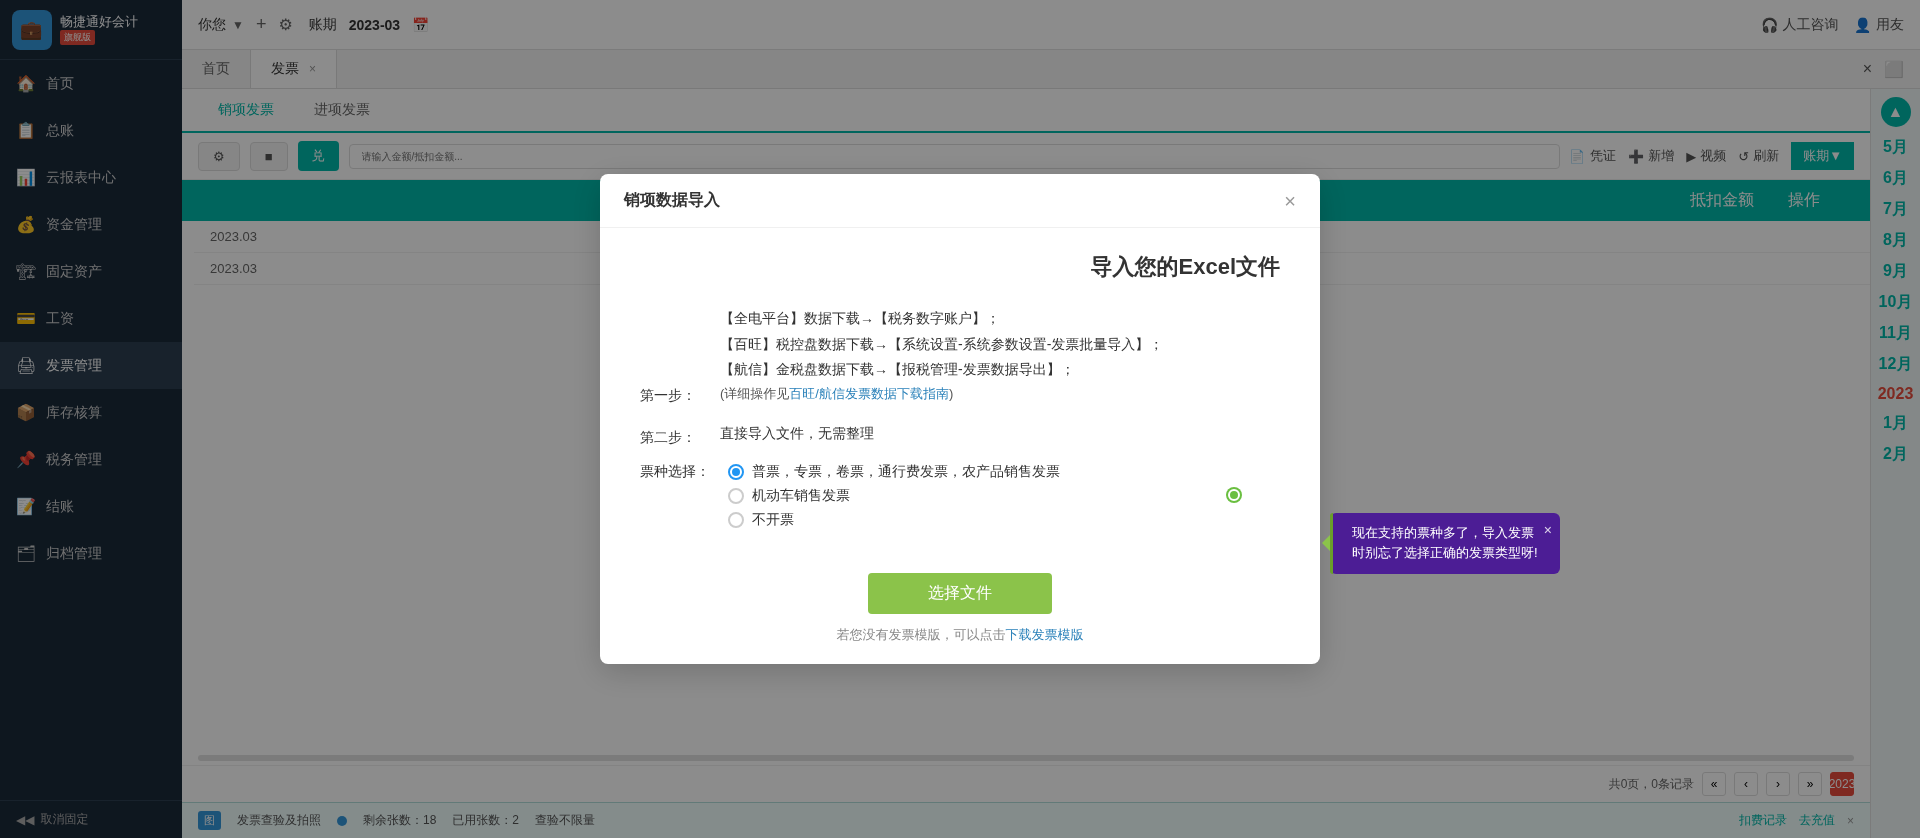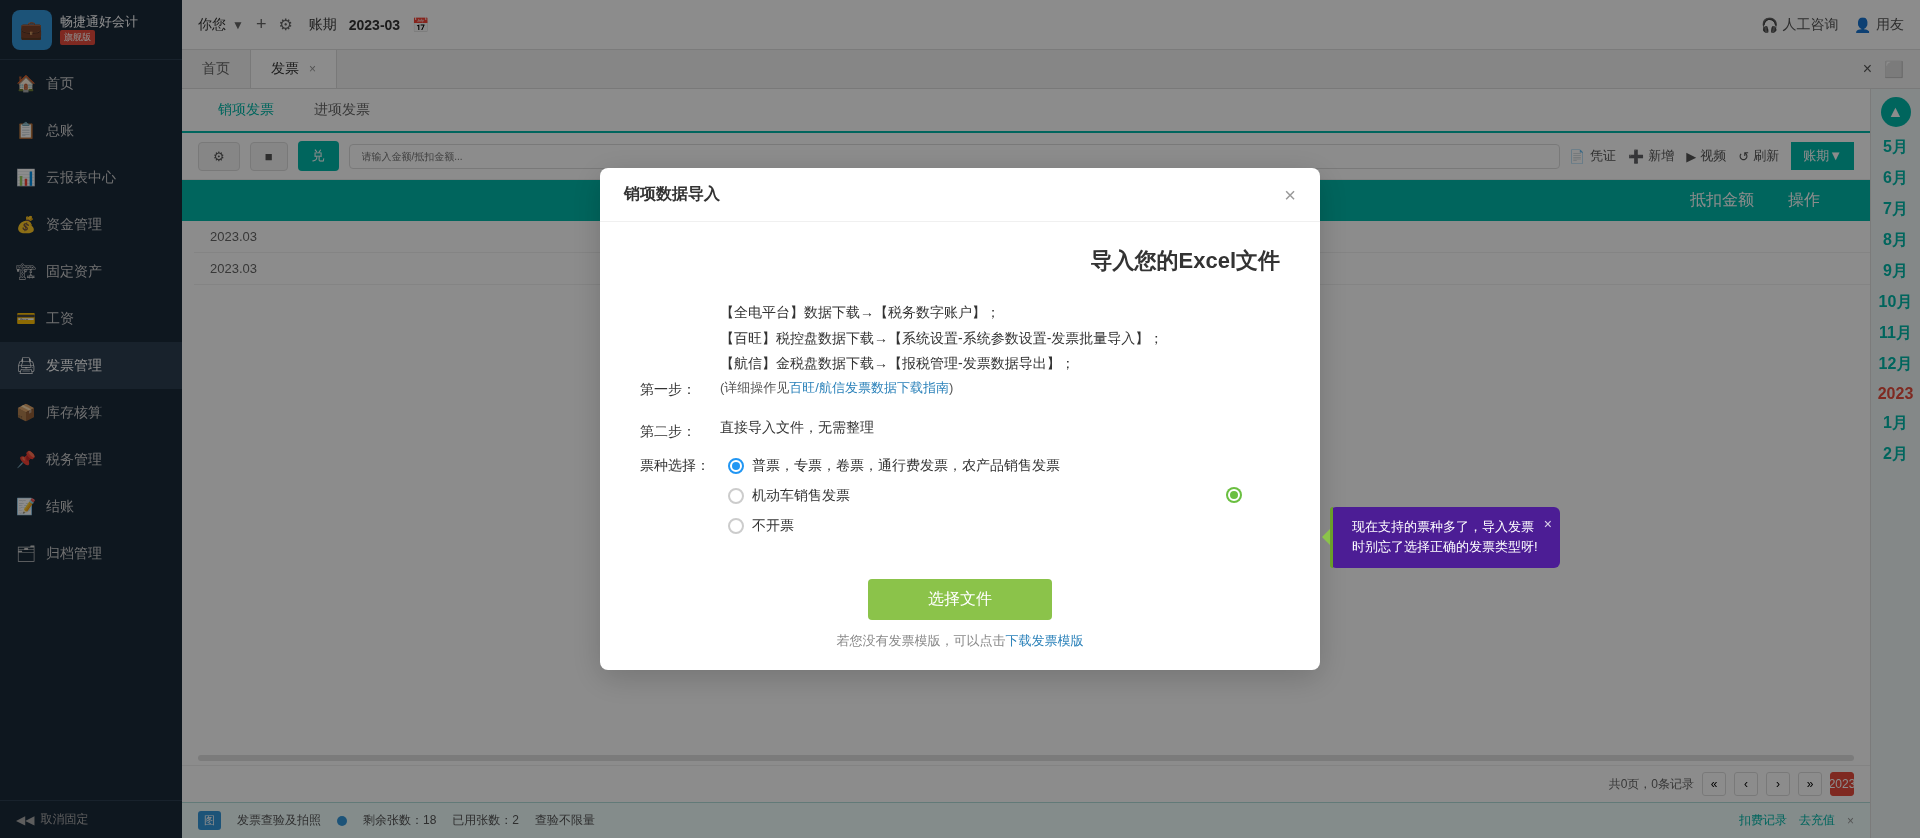--- a/index.html
+++ b/index.html
@@ -94,21 +94,21 @@
     .modal-close { font-size: 20px; color: #999; cursor: pointer; line-height: 1; }
     .modal-body { padding: 24px 40px 20px; }
     .modal-main-title { text-align: right; font-size: 22px; font-weight: 600; color: #333; margin-bottom: 24px; }
 
     .step-row { margin-bottom: 16px; display: flex; align-items: flex-end; gap: 20px; }
     .step-label { font-size: 14px; color: #333; font-weight: 500; white-space: nowrap; min-width: 60px; }
     .step-content { font-size: 14px; color: #333; line-height: 1.8; }
     .step-link { color: #2980b9; text-decoration: none; font-size: 13px; }
 
     .ticket-section { margin-bottom: 16px; }
-    .radio-group { display: flex; flex-direction: column; gap: 12px; padding-left: 10px; }
+    .radio-group { display: flex; flex-direction: column; gap: 6px; padding-left: 10px; }
     .radio-item { display: flex; align-items: center; gap: 8px; cursor: pointer; }
     .radio-circle { width: 16px; height: 16px; border: 2px solid #ccc; border-radius: 50%; display: flex; align-items: center; justify-content: center; flex-shrink: 0; }
     .radio-circle.selected { border-color: #2196F3; }
     .radio-dot { width: 8px; height: 8px; background: #2196F3; border-radius: 50%; }
     .radio-text { font-size: 14px; color: #333; }
 
     .modal-footer { padding: 8px 40px 20px; text-align: center; }
     .btn-choose-file { background: #8bc34a; color: white; border: none; border-radius: 4px; padding: 10px 60px; font-size: 16px; cursor: pointer; font-weight: 500; margin-bottom: 12px; }
     .modal-hint { font-size: 13px; color: #888; }
     .modal-hint-link { color: #2980b9; text-decoration: none; }

